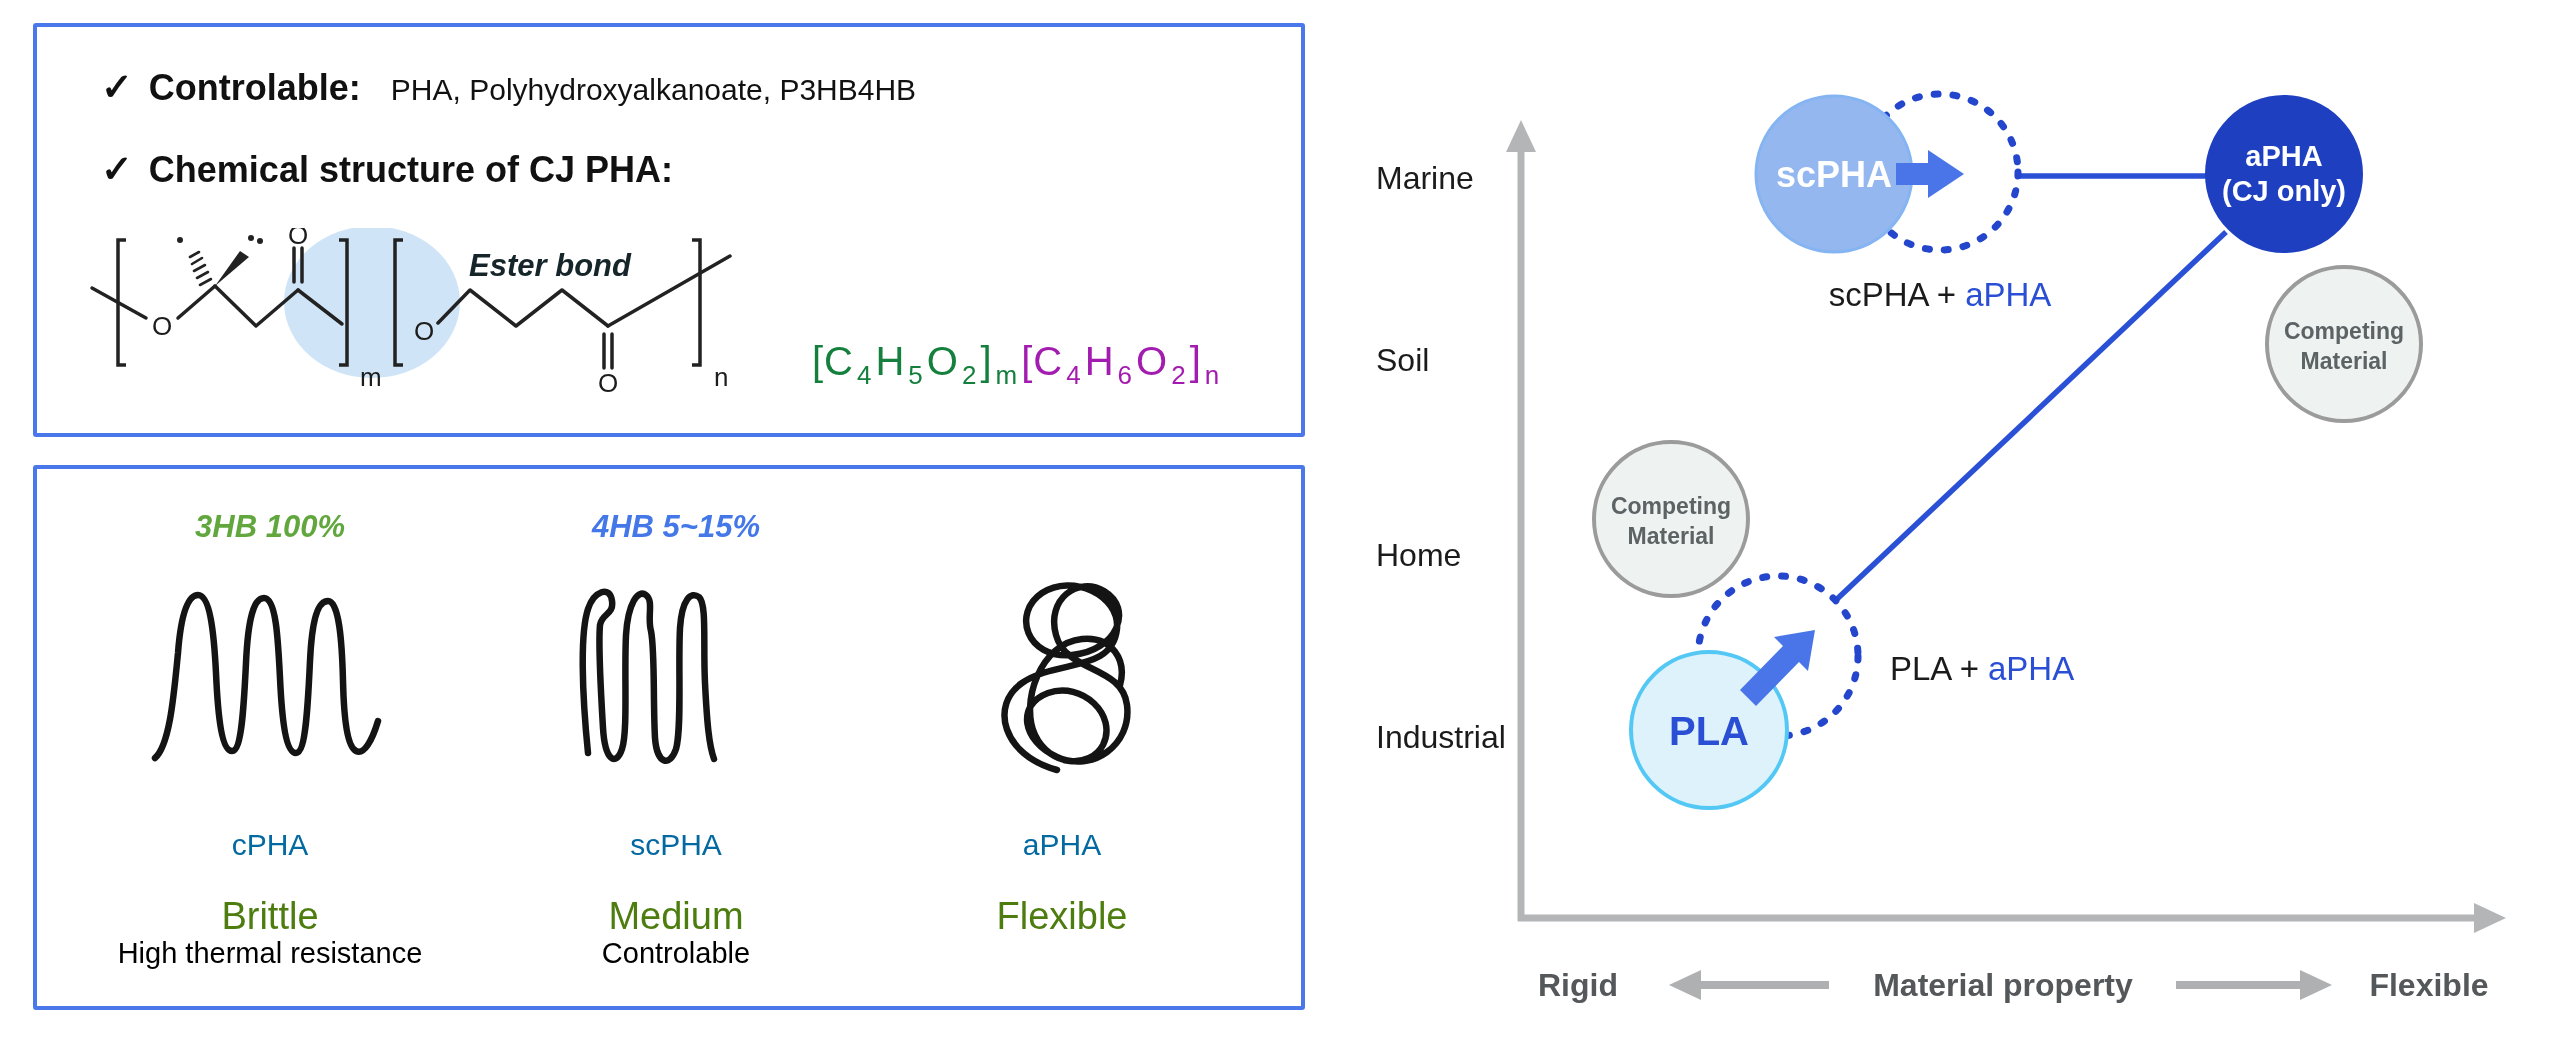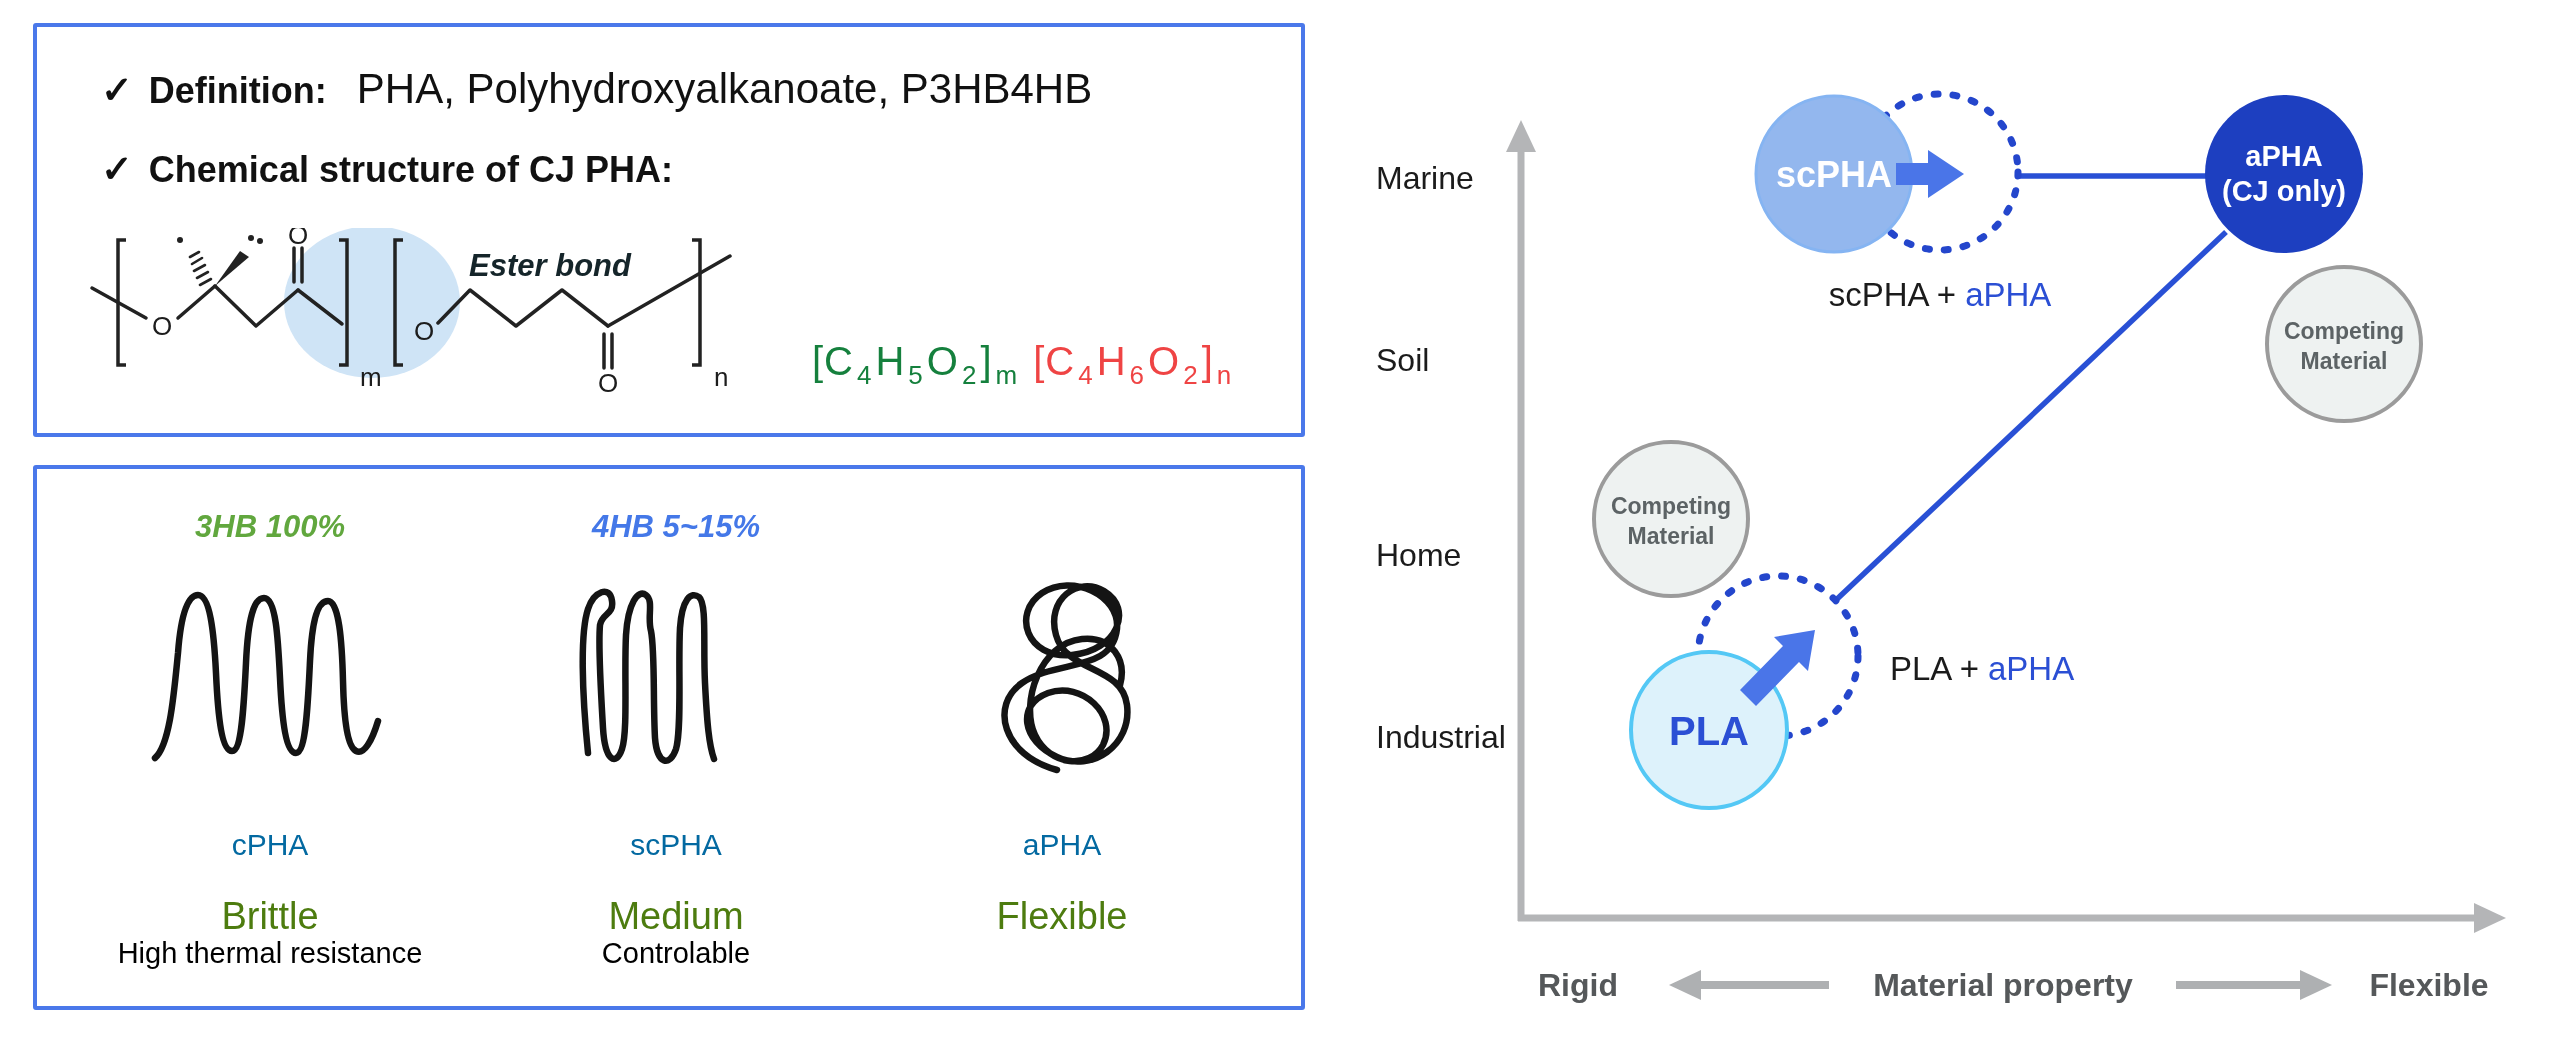--- a/index.html
+++ b/index.html
@@ -9,28 +9,28 @@
   }
   .box { position:absolute; border:4px solid #4a78ea; border-radius:3px; background:#fff; box-sizing:border-box; }
   .box1 { left:33px; top:23px; width:1272px; height:414px; }
   .box2 { left:33px; top:465px; width:1272px; height:545px; }
 
   .bullet { position:absolute; left:64px; display:flex; align-items:baseline; white-space:nowrap; }
   .b1 { top:38px; }
   .b2 { top:120px; }
   .check { font-size:38px; font-weight:700; color:#111; margin-right:16px; }
   .blabel { font-size:36px; font-weight:700; color:#111; }
-  .btext { font-size:42px; color:#111; margin-left:30px; }
+  .btext { font-size:30px; color:#111; margin-left:30px; }
 
   .structure { position:absolute; left:43px; top:201px; }
 
   .formula { position:absolute; left:775px; top:312px; font-size:40px; white-space:nowrap; letter-spacing:1px; }
   .formula sub { font-size:26px; margin:0 3px; }
   .fg { color:#15803d; }
-  .fb { color:#ef4444; margin-left:12px; }
+  .fb { color:#a21caf; }
 
   .col { position:absolute; top:0; width:424px; height:100%; text-align:center; }
   .col0 { left:21px; } .col1 { left:427px; } .col2 { left:813px; }
   .colhead { position:absolute; top:40px; width:100%; font-size:31px; font-weight:700; font-style:italic; }
   .hc0 { color:#61a73e; } .hc1 { color:#4478e8; } .hc2 { color:#4478e8; }
   .coil { position:absolute; top:104px; left:50%; transform:translateX(-50%); }
   .coil3 { top:96px; }
   .colname { position:absolute; top:359px; width:100%; font-size:30px; color:#0369a1; }
   .colprop1 { position:absolute; top:426px; width:100%; font-size:38px; color:#4d7c0f; }
   .colprop2 { position:absolute; top:468px; width:100%; font-size:29px; color:#000000; }
@@ -49,21 +49,21 @@
   .ester-t { font-size:31px; font-style:italic; font-weight:600; fill:#15252a; }
 </style>
 </head>
 <body>
 
 <div class="canvas">
 
   <div class="box box1">
     <div class="bullet b1">
       <span class="check">✓</span>
-      <span class="blabel">Definition:</span>
+      <span class="blabel">Controlable:</span>
       <span class="btext">PHA, Polyhydroxyalkanoate, P3HB4HB</span>
     </div>
     <div class="bullet b2">
       <span class="check">✓</span>
       <span class="blabel">Chemical structure of CJ PHA:</span>
     </div>
 
     <svg class="structure" width="680" height="195" viewBox="0 0 680 195">
       <ellipse cx="292" cy="74" rx="88" ry="76" fill="#cfe4f6"></ellipse>
 

